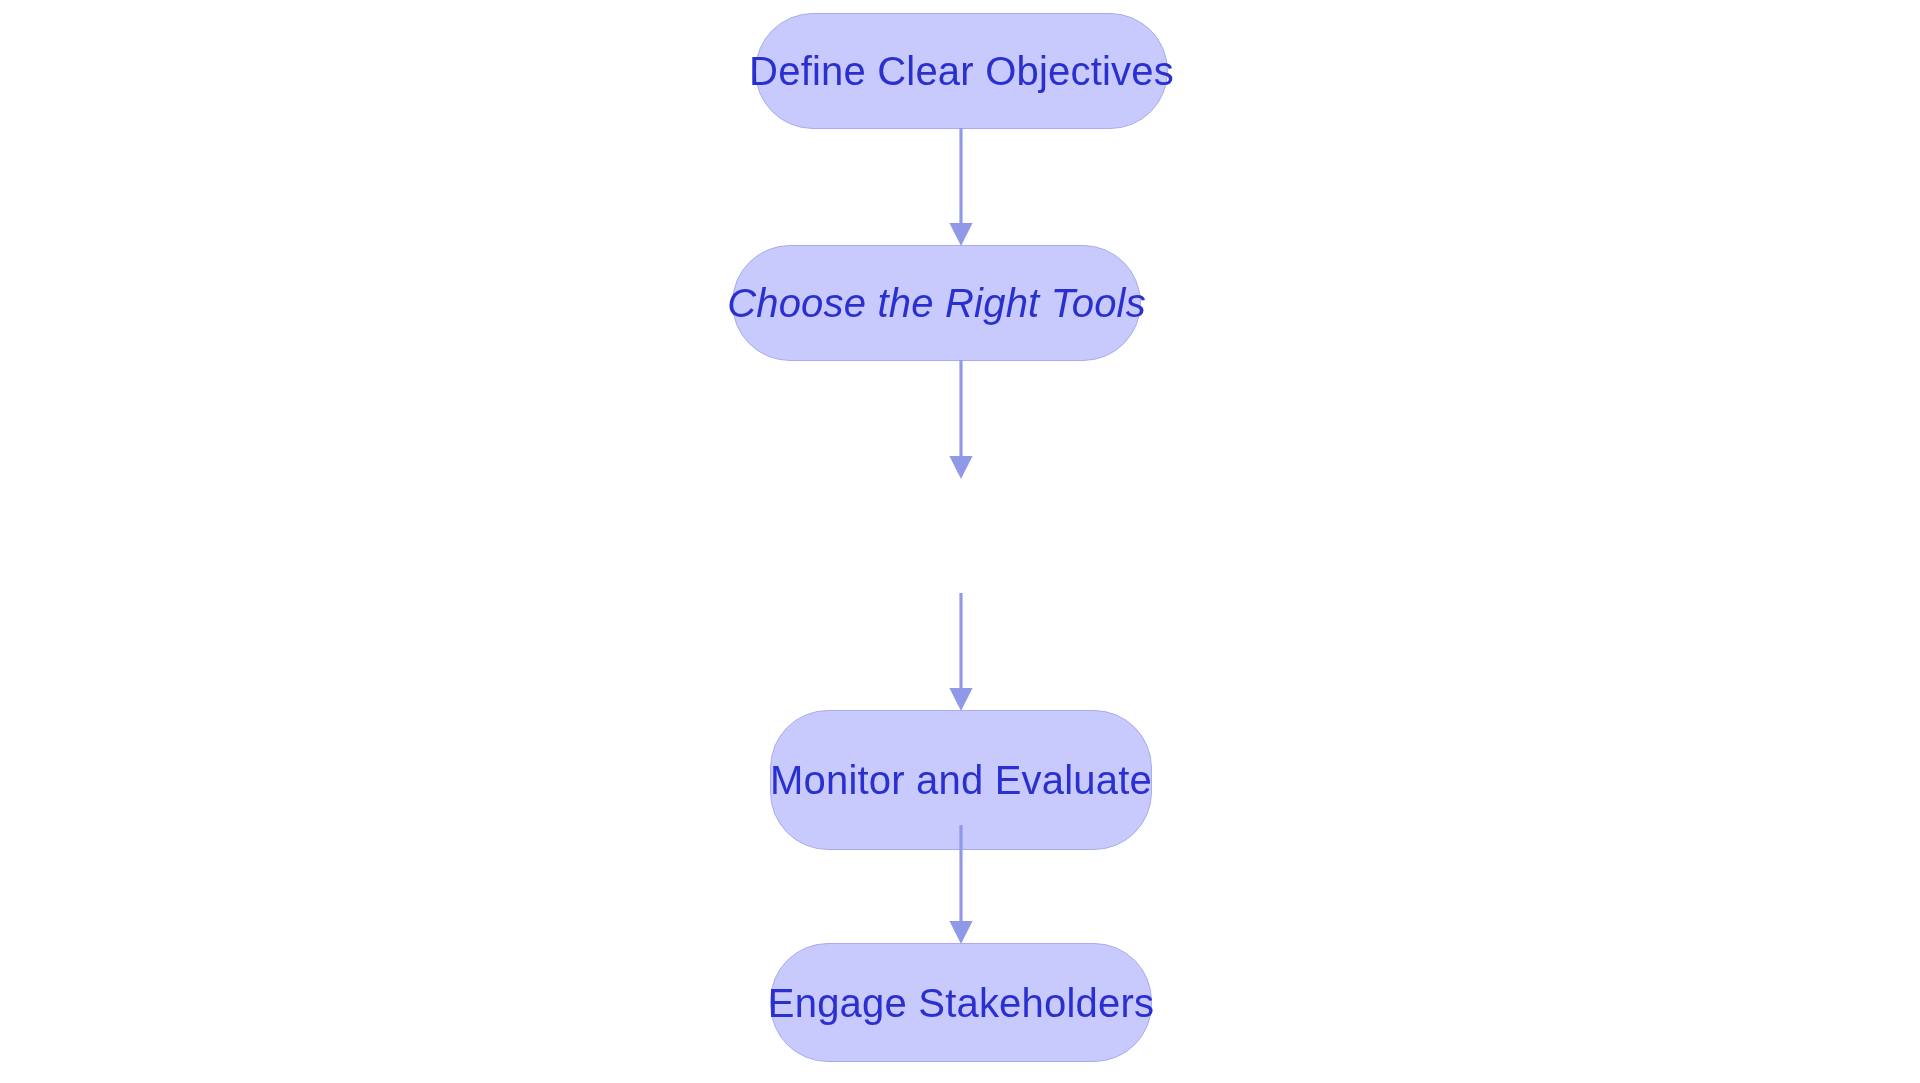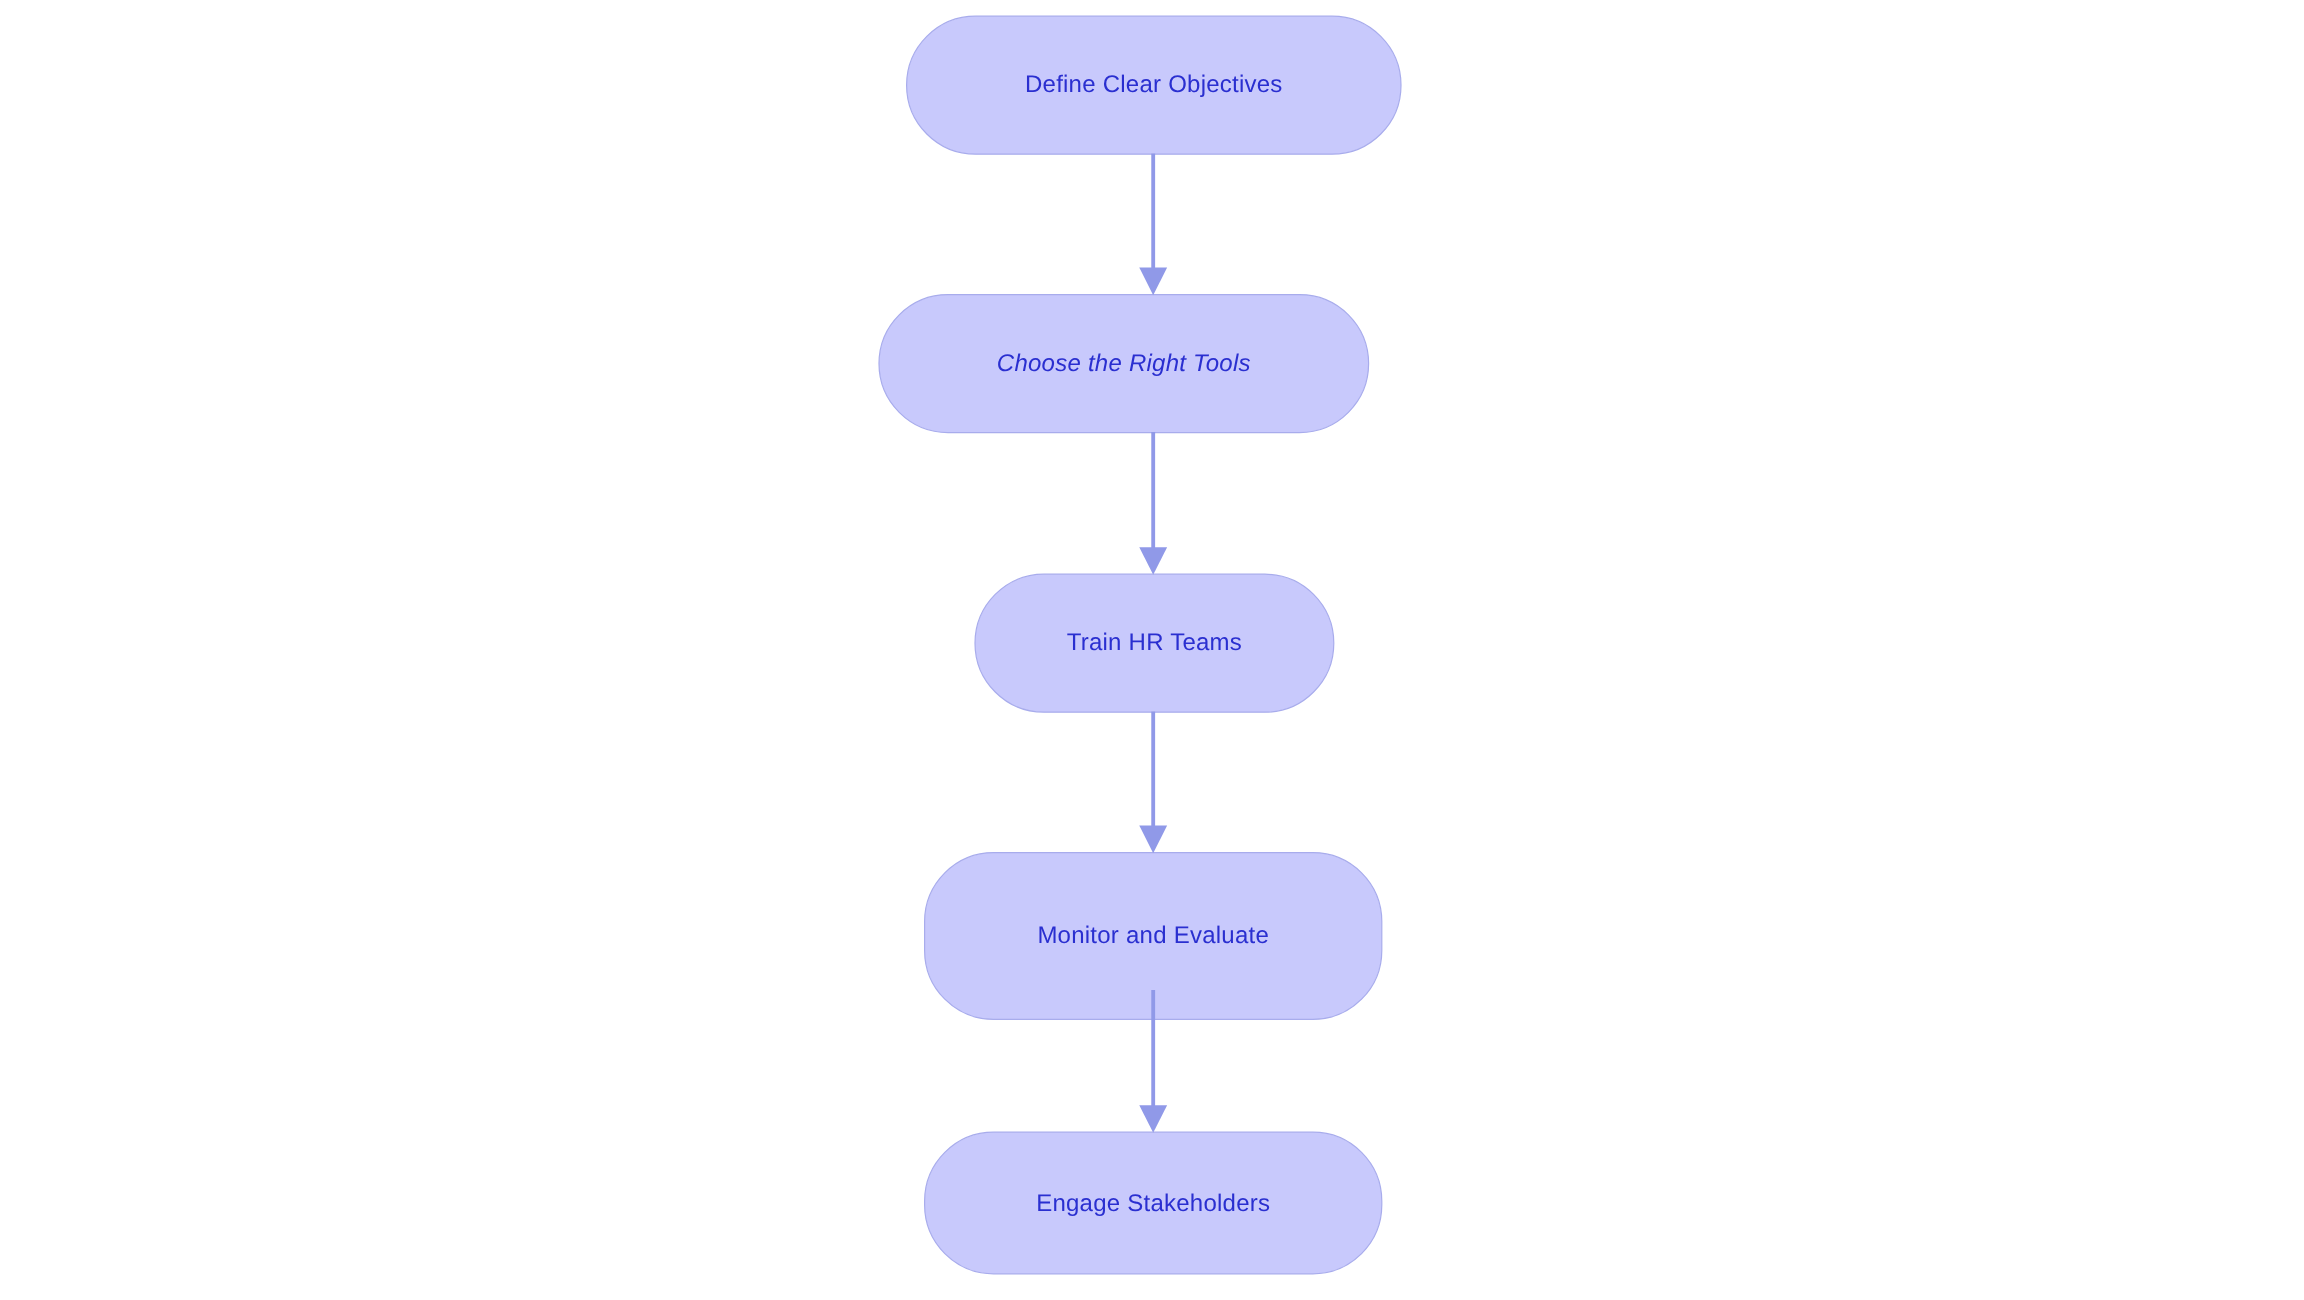--- a/index.html
+++ b/index.html
@@ -35,21 +35,21 @@
     font-size: 31px;
     font-weight: 400;
     letter-spacing: 0.2px;
     line-height: 1;
     white-space: nowrap;
     user-select: none;
   }
 
   .flow-node .node-label {
     color: #2a2fd0;
-    font-size: 20px;
+    font-size: 40px;
     font-family: "Liberation Sans", sans-serif;
     pointer-events: none;
   }
 
   
   #node-0 { left: 755px;  top: 13px;   width: 413px; height: 116px; }
   #node-1 { left: 732px;  top: 245px;  width: 409px; height: 116px; font-style: italic; }
   #node-2 { left: 812px;  top: 478px;  width: 300px; height: 116px; }
   #node-3 { left: 770px;  top: 710px;  width: 382px; height: 140px; }
   #node-4 { left: 770px;  top: 943px;  width: 382px; height: 119px; }
@@ -74,23 +74,20 @@
 <div id="flowchart-canvas" style="background: rgb(255, 255, 255);">
 
   <div class="flow-node" id="node-0" style="background: rgb(200, 201, 252); border-color: rgb(168, 172, 236); color: rgb(42, 47, 208);">
     <span class="node-label">Define Clear Objectives</span>
   </div>
 
   <div class="flow-node" id="node-1" style="background: rgb(200, 201, 252); border-color: rgb(168, 172, 236); color: rgb(42, 47, 208);">
     <span class="node-label">Choose the Right Tools</span>
   </div>
 
-  <div class="flow-node" id="node-2" style="background: rgb(200, 201, 252); border-color: rgb(168, 172, 236); color: rgb(42, 47, 208);">
-    <span class="node-label">Train HR Teams</span>
-  </div>
 
   <div class="flow-node" id="node-3" style="background: rgb(200, 201, 252); border-color: rgb(168, 172, 236); color: rgb(42, 47, 208);">
     <span class="node-label">Monitor and Evaluate</span>
   </div>
 
   <div class="flow-node" id="node-4" style="background: rgb(200, 201, 252); border-color: rgb(168, 172, 236); color: rgb(42, 47, 208);">
     <span class="node-label">Engage Stakeholders</span>
   </div>
 
   <div class="flow-edge" id="edge-0">

